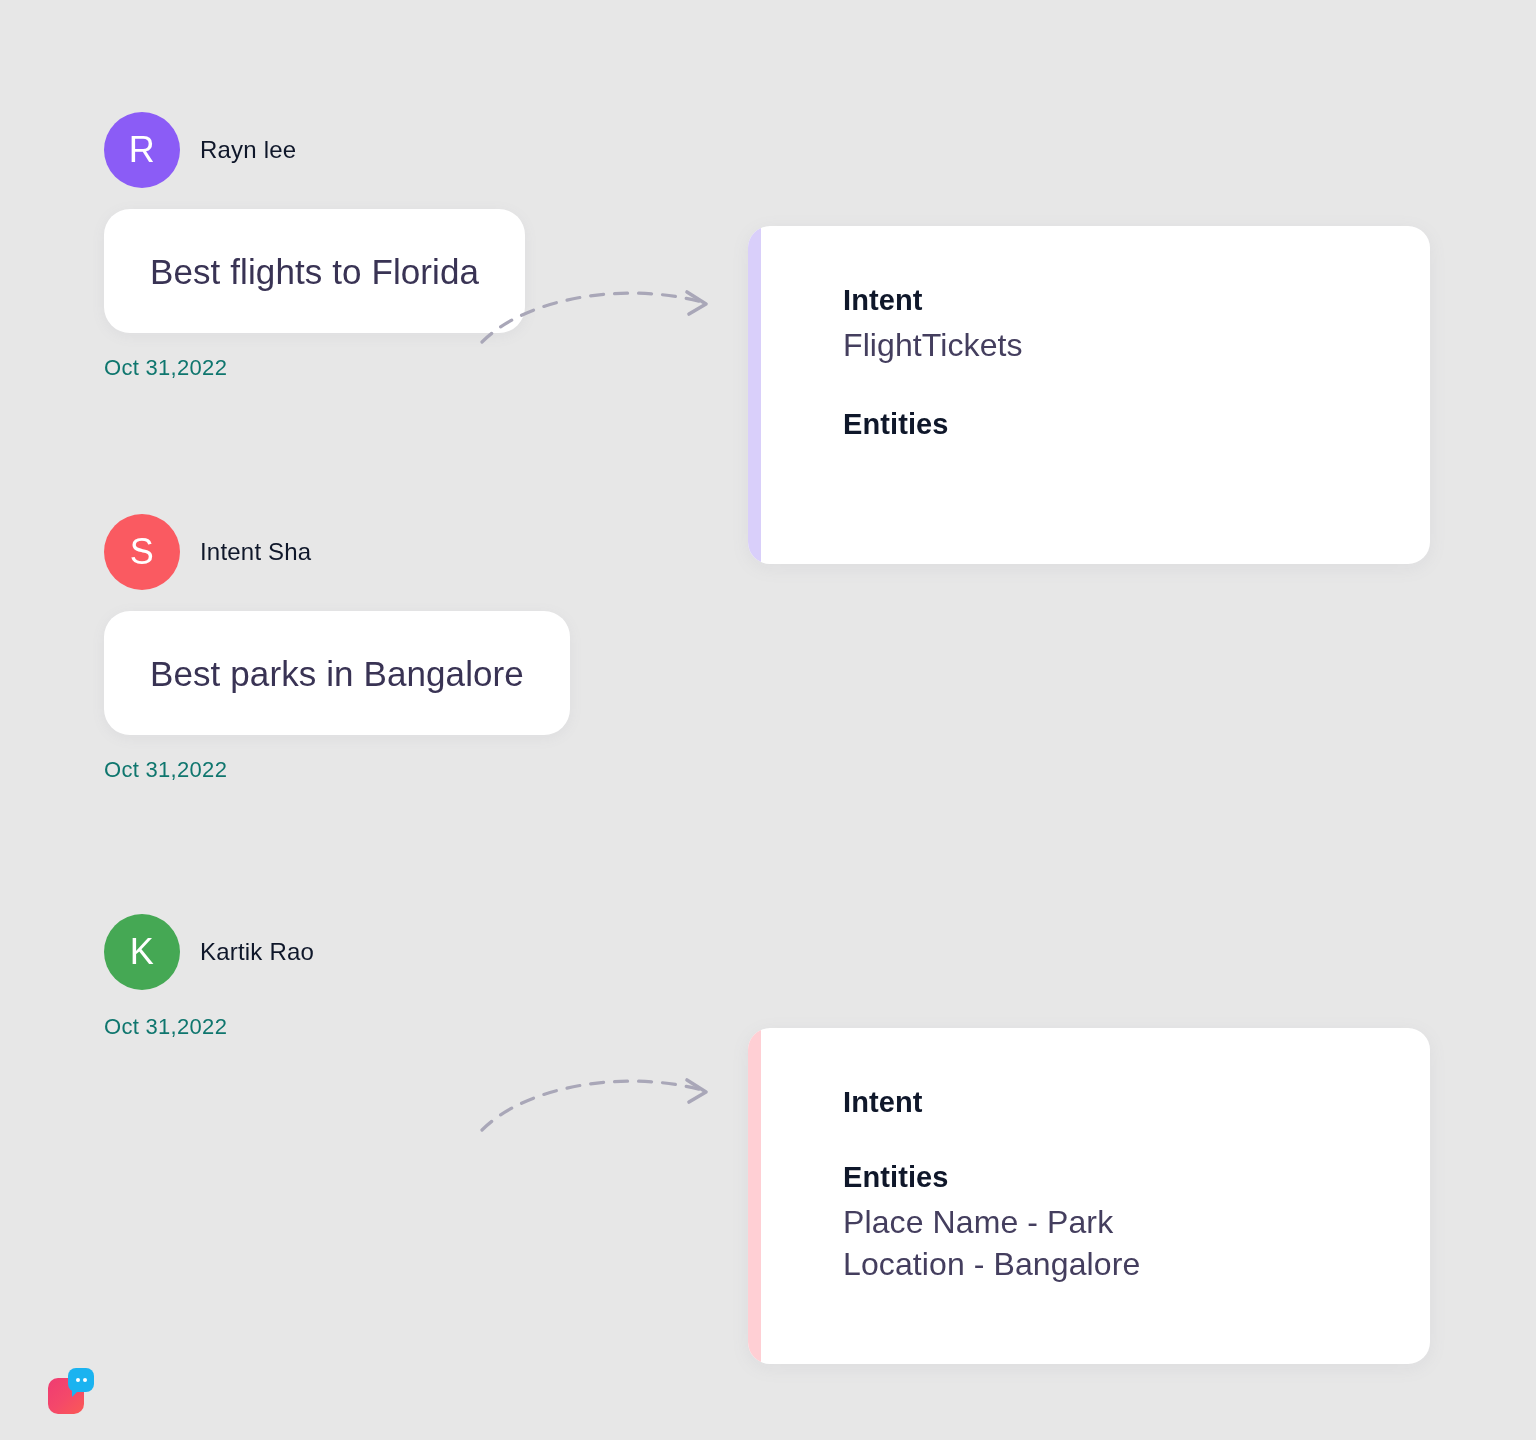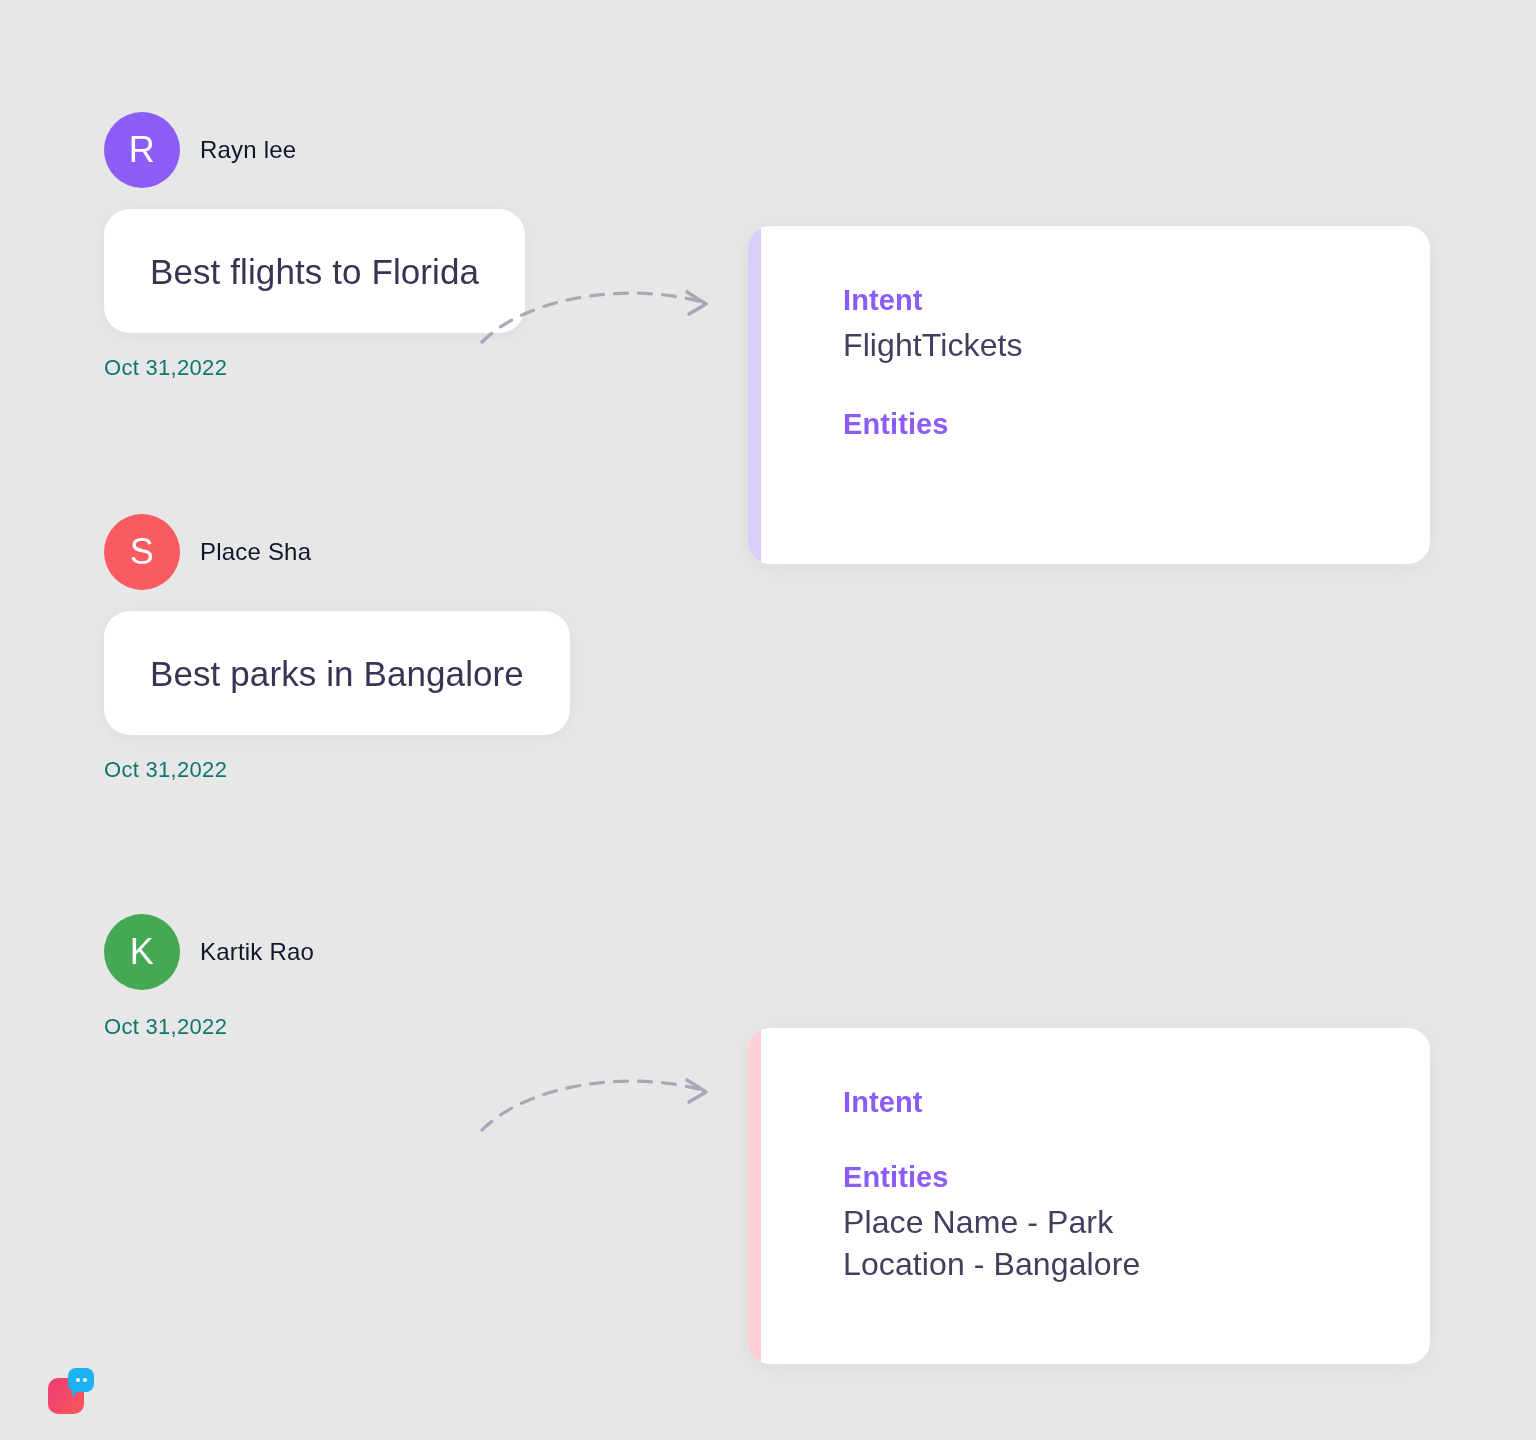--- a/index.html
+++ b/index.html
@@ -120,21 +120,21 @@
   }
 
   .card-body {
     padding-left: 95px;
     padding-top: 58px;
   }
 
   .field-label {
     font-size: 29px;
     font-weight: 700;
-    color: #8b5cf6;
+    color: #0f172a;
     letter-spacing: 0.1px;
   }
   .field-value {
     font-size: 32px;
     font-weight: 400;
     color: #443e5e;
     letter-spacing: 0.1px;
     margin-top: 7px;
     line-height: 1.32;
     white-space: pre-line;
@@ -223,21 +223,21 @@
           <div class="field-label">Entities</div>
         </div>
       </div>
     </div>
   </div>
 
   <div class="row row-2">
     <div class="user-col">
       <div class="user-head">
         <div class="avatar" style="background: rgb(250, 90, 97);">S</div>
-        <div class="user-name">Place Sha</div>
+        <div class="user-name">Intent Sha</div>
       </div>
       <div class="bubble">
         <div class="bubble-text">Best parks in Bangalore</div>
       </div>
       <div class="date">Oct 31,2022</div>
     </div>
 
     <svg class="arrow arrow-2" width="250" height="72" viewBox="0 0 250 72">
       <path d="M4 62 C 50 16, 150 2, 224 22" fill="none" stroke="#a9a7b8" stroke-width="3.2" stroke-linecap="round" stroke-dasharray="13 11"></path>
       <path d="M209 12 L 228 24 L 211 34" fill="none" stroke="#a9a7b8" stroke-width="3.6" stroke-linecap="round" stroke-linejoin="round"></path>

